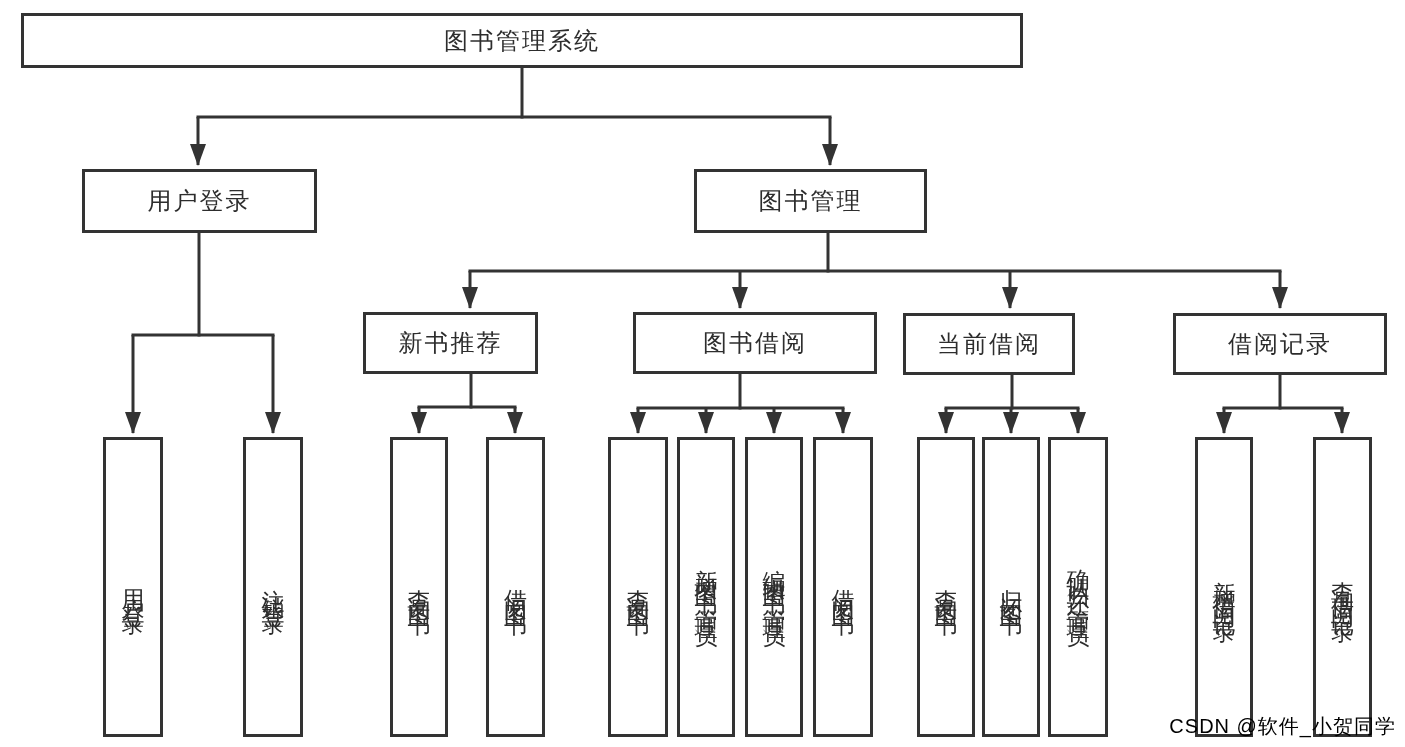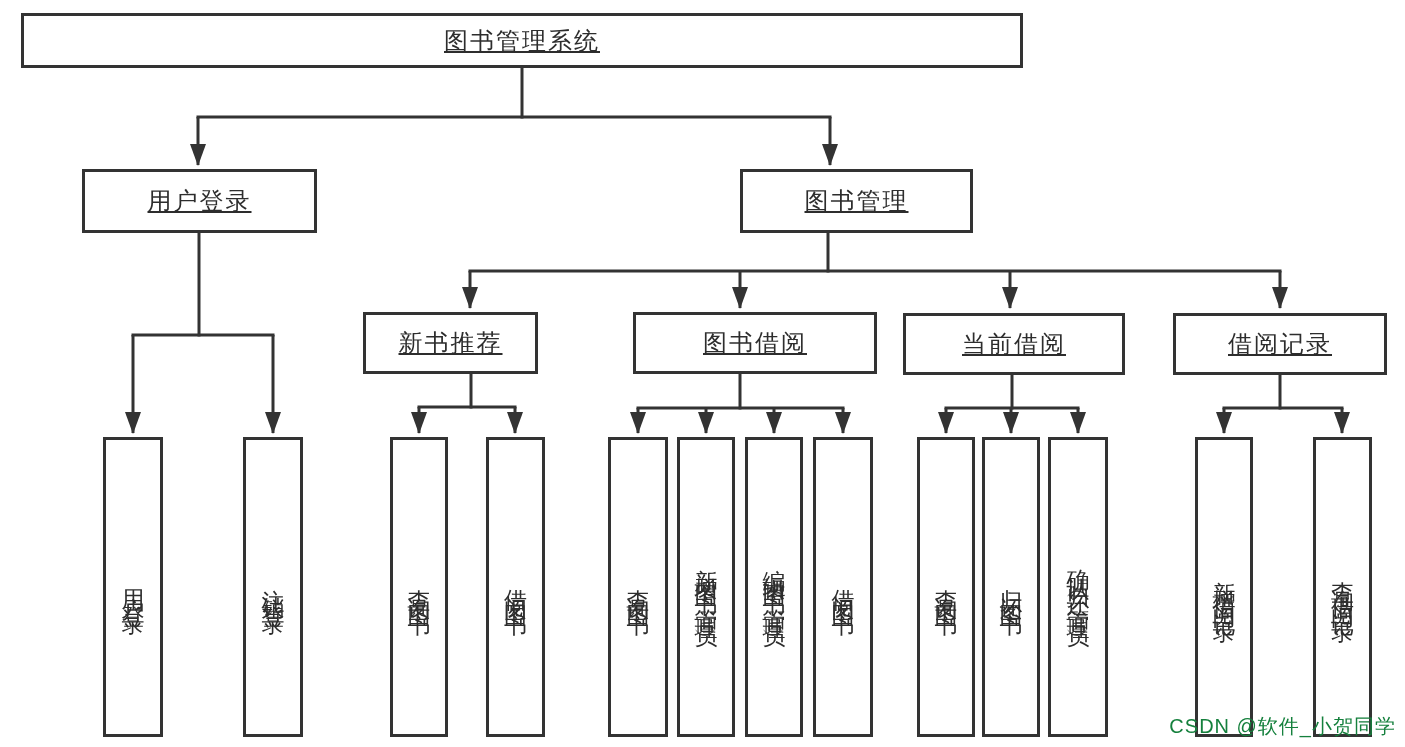--- a/index.html
+++ b/index.html
@@ -20,37 +20,36 @@
     justify-content:center;
     box-sizing:border-box;
     color:#2d2d2d;
     z-index:2;
   }
   .box .hlabel{
     font-size:24px;
     letter-spacing:2px;
     white-space:nowrap;
     color:#2d2d2d;
-    text-decoration:underline;
   }
   .box .vlabel{
     writing-mode:vertical-rl;
     text-orientation:mixed;
     font-size:23px;
     letter-spacing:8px;
     line-height:1;
     color:#2d2d2d;
     white-space:nowrap;
   }
   .watermark{
     position:absolute;
     right:9px;
     bottom:7px;
     font-size:20px;
-    color:#15803d;
+    color:#000000;
     letter-spacing:1px;
     z-index:3;
     white-space:nowrap;
   }
 </style>
 </head>
 <body>
 
 <div class="stage">
 
@@ -104,31 +103,31 @@
     </g>
   </svg>
 
   <div class="box" style="left:21px;top:13px;width:1002px;height:55px">
     <span class="hlabel">图书管理系统</span>
   </div>
 
   <div class="box" style="left:82px;top:169px;width:235px;height:64px">
     <span class="hlabel">用户登录</span>
   </div>
-  <div class="box" style="left:740px;top:169px;width:233px;height:64px">
+  <div class="box" style="left:694px;top:169px;width:233px;height:64px">
     <span class="hlabel">图书管理</span>
   </div>
 
   <div class="box" style="left:363px;top:312px;width:175px;height:62px">
     <span class="hlabel">新书推荐</span>
   </div>
   <div class="box" style="left:633px;top:312px;width:244px;height:62px">
     <span class="hlabel">图书借阅</span>
   </div>
-  <div class="box" style="left:903px;top:313px;width:222px;height:62px">
+  <div class="box" style="left:903px;top:313px;width:172px;height:62px">
     <span class="hlabel">当前借阅</span>
   </div>
   <div class="box" style="left:1173px;top:313px;width:214px;height:62px">
     <span class="hlabel">借阅记录</span>
   </div>
 
   <div class="box" style="left:103px;top:437px;width:60px;height:300px">
     <span class="vlabel">用户登录</span>
   </div>
   <div class="box" style="left:243px;top:437px;width:60px;height:300px">

